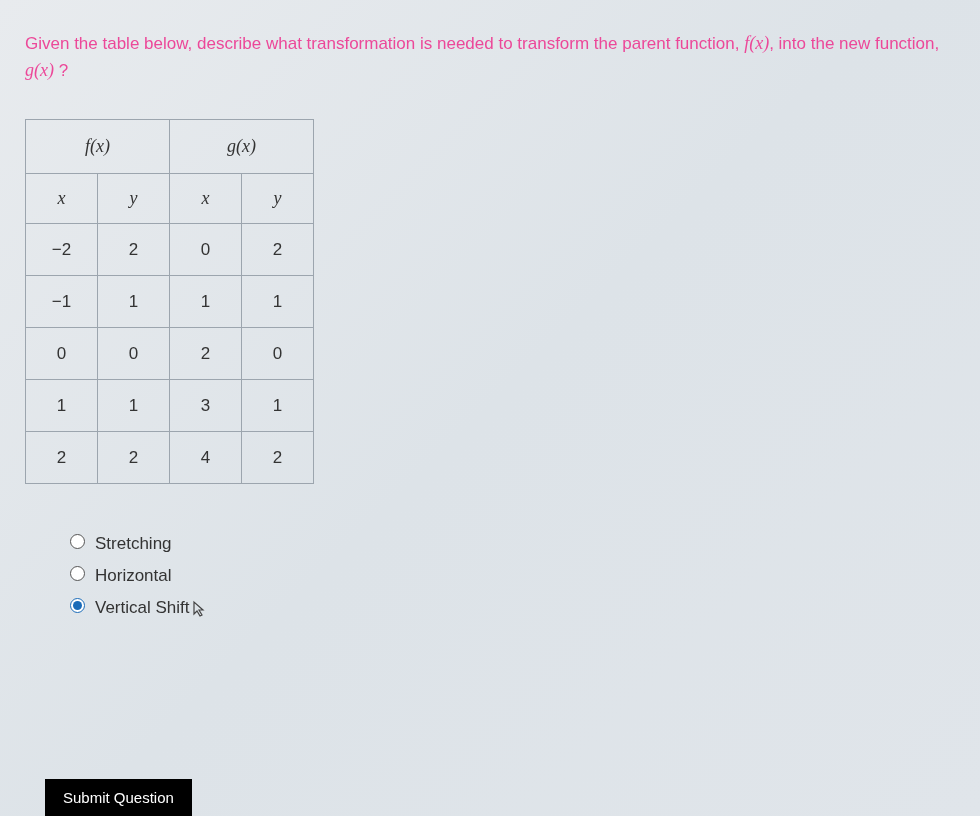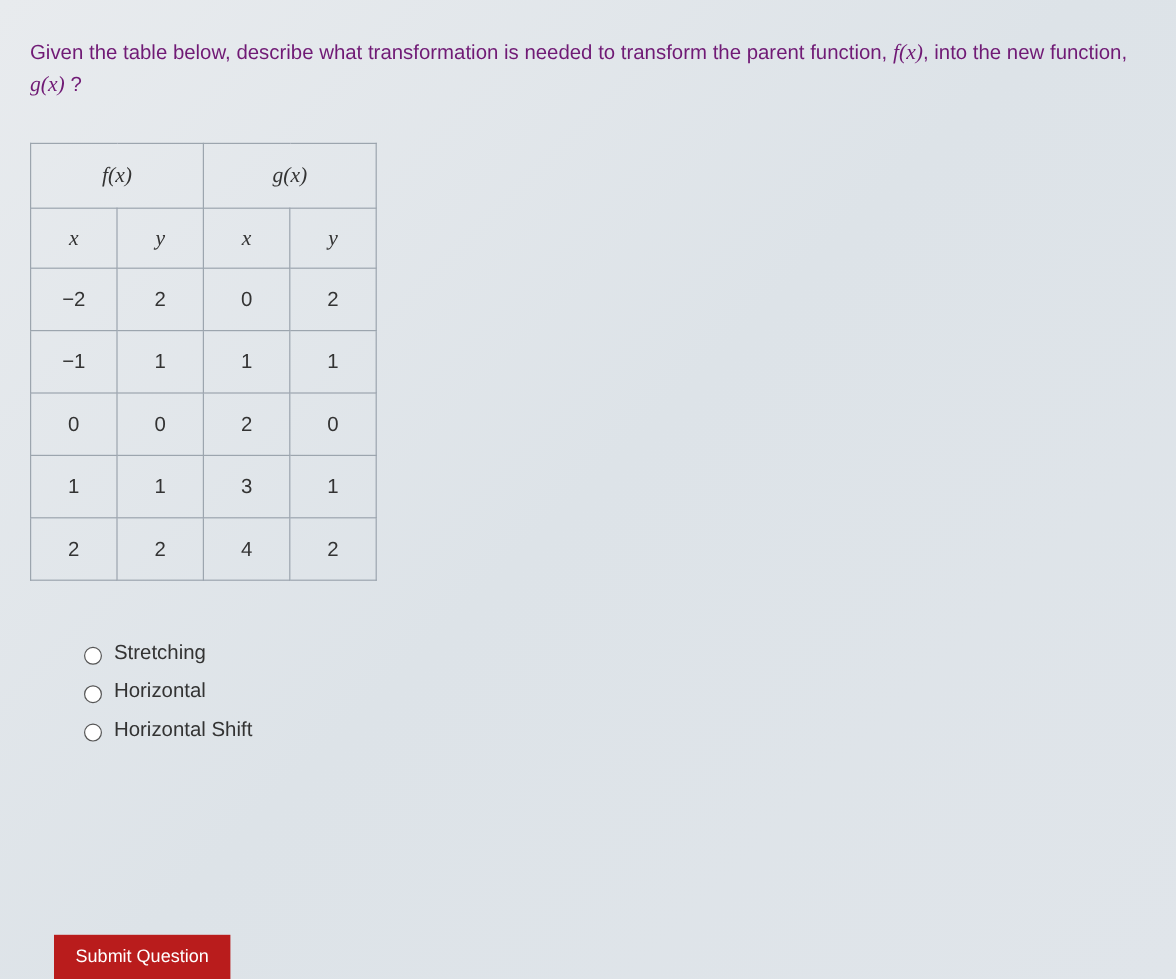--- a/index.html
+++ b/index.html
@@ -13,21 +13,21 @@
       background: linear-gradient(135deg, #e8ebee 0%, #dde3e8 50%, #e0e5ea 100%);
       font-family: Arial, sans-serif;
       color: #333;
       padding: 30px 25px;
       position: relative;
       overflow: hidden;
     }
     .question-text {
       font-size: 17px;
       line-height: 1.5;
-      color: #701a75;
+      color: #ec4899;
       margin-bottom: 35px;
     }
     .math-fn {
       font-family: 'Times New Roman', serif;
       font-style: italic;
       font-size: 18px;
     }
     table {
       border-collapse: collapse;
       margin-bottom: 50px;
@@ -55,21 +55,21 @@
       font-style: italic;
       font-family: 'Times New Roman', serif;
       font-size: 18px;
     }
     .options {
       margin-left: 45px;
       margin-bottom: 35px;
     }
     .option {
       display: flex;
-      align-items: flex-end;
+      align-items: flex-start;
       margin-bottom: 12px;
       font-size: 17px;
       color: #333;
     }
     .radio {
       width: 15px;
       height: 15px;
       border: 1.5px solid #555;
       border-radius: 50%;
       margin-right: 10px;
@@ -88,21 +88,21 @@
       background: #1a6bb8;
       border-radius: 50%;
     }
     .cursor-icon {
       display: inline-block;
       margin-left: 2px;
       font-size: 16px;
       transform: translateY(2px);
     }
     .submit-btn {
-      background: #b91c1c;
+      background: #000000;
       color: #fff;
       border: none;
       padding: 10px 18px;
       font-size: 15px;
       cursor: pointer;
       margin-left: 20px;
       position: absolute;
       bottom: 0;
       margin-top: 31px;
     }
@@ -166,18 +166,23 @@
 <div class="options">
   <div class="option">
     <span class="radio"></span>
     <span>Stretching</span>
   </div>
   <div class="option">
     <span class="radio"></span>
     <span>Horizontal</span>
   </div>
   <div class="option">
-    <span class="radio"></span>
-    <span>Horizontal Shift</span>
+    <span class="radio selected"></span>
+    <span>Vertical Shift</span>
+    <span class="cursor-icon">
+      <svg width="16" height="18" viewBox="0 0 16 18">
+          <path d="M2 2 L2 14 L5 11 L8 16 L10 15 L7 10 L11 10 Z" fill="none" stroke="#444" stroke-width="1.2"></path>
+        </svg>
+    </span>
   </div>
 </div>
 
 <button class="submit-btn">Submit Question</button>
 
 </body></html>

